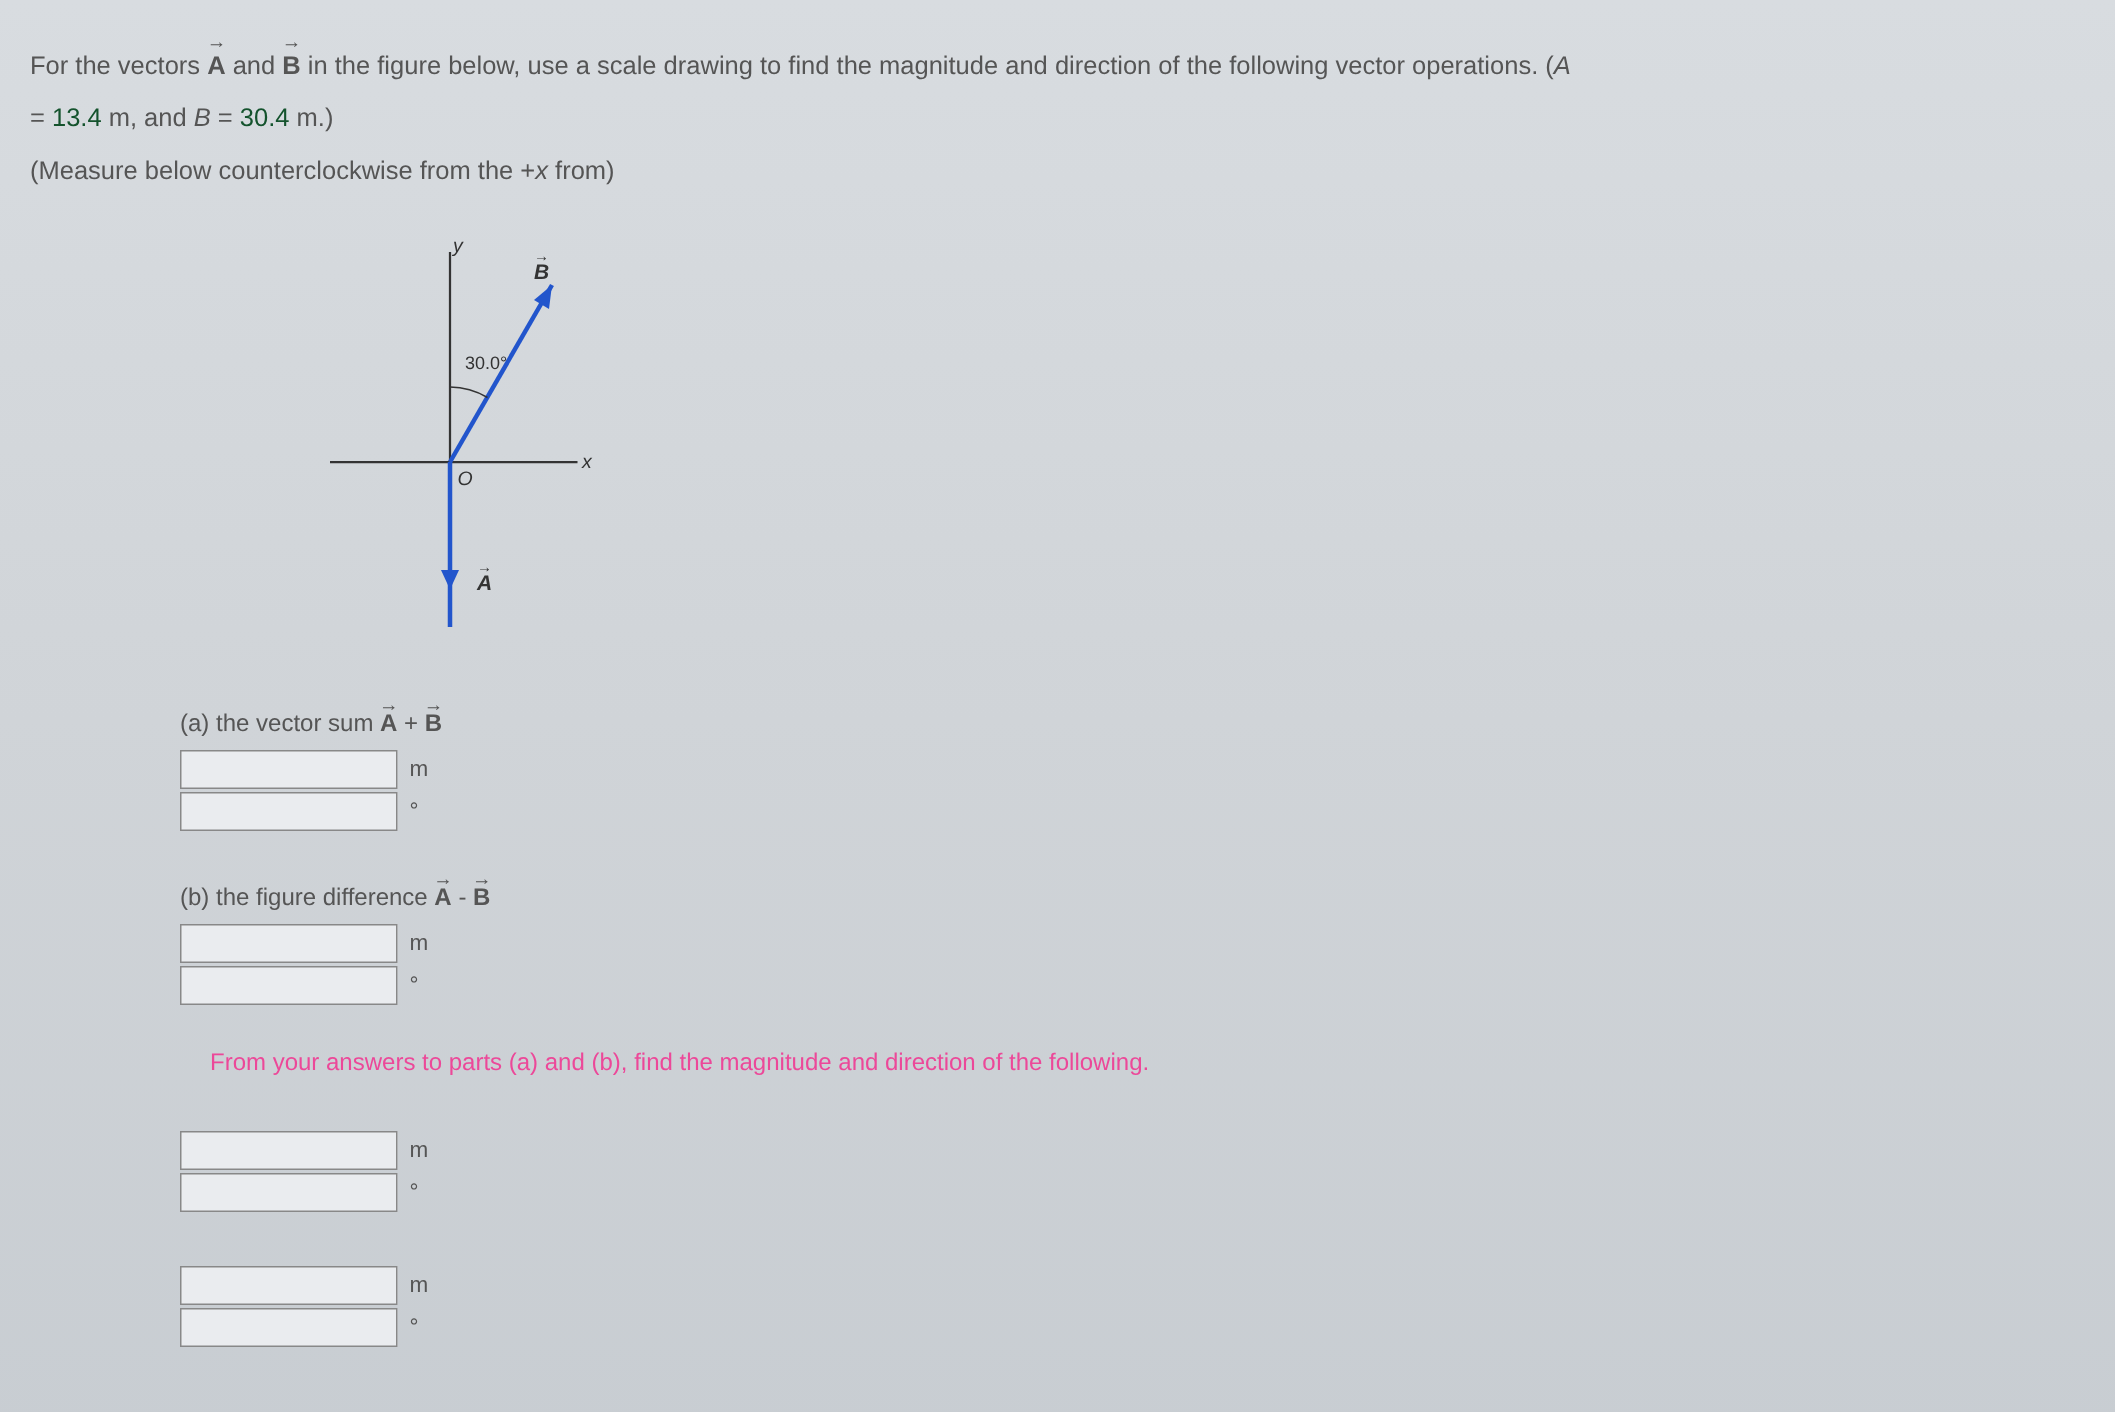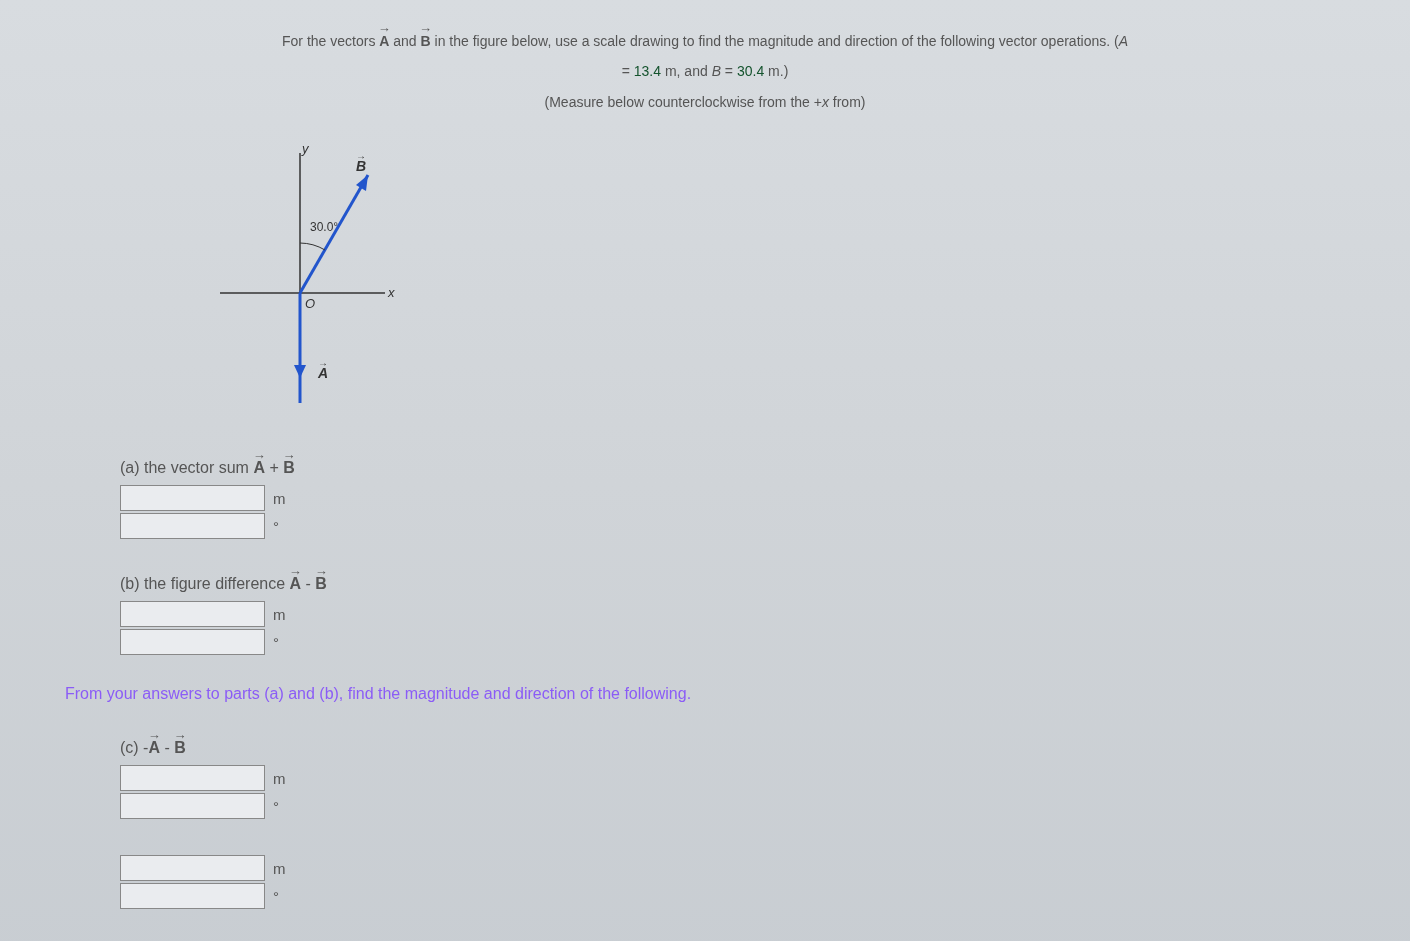--- a/index.html
+++ b/index.html
@@ -10,25 +10,24 @@
     body {
       font-family: Arial, sans-serif;
       background: linear-gradient(to bottom, #d8dce0 0%, #d0d4d8 50%, #c8cdd2 100%);
       padding: 30px 20px;
       color: #444;
       min-height: 941px;
       width: 1410px;
       position: relative;
     }
     .problem-text {
-      font-size: 14px;
+      font-size: 17px;
       line-height: 1.6;
       color: #555;
       margin-bottom: 8px;
-      text-align: center;
     }
     .red-text {
       color: #14532d;
     }
     .italic {
       font-style: italic;
     }
     .vector-arrow {
       position: relative;
       display: inline-block;
@@ -73,24 +72,24 @@
       background: #eaecef;
       padding: 2px 5px;
       font-size: 14px;
     }
     .unit-label {
       margin-left: 8px;
       font-size: 15px;
       color: #555;
     }
     .instruction-text {
-      margin-left: 45px;
+      margin-left: 120px;
       margin-bottom: 25px;
       font-size: 16px;
-      color: #8b5cf6;
+      color: #ec4899;
     }
     .bold {
       font-weight: bold;
     }
   </style>
 </head>
 <body>
 
 <div class="problem-text">
   <span>For the vectors </span><span class="bold vector-arrow">A</span><span> and </span><span class="bold vector-arrow">B</span><span> in the figure below, use a scale drawing to find the magnitude and direction of the following vector operations. (</span><span class="italic">A</span>
@@ -155,23 +154,20 @@
   </div>
   <div class="input-row">
     <input class="answer-input" type="text" style="">
     <span class="unit-label">°</span>
   </div>
 </div>
 
 <div class="instruction-text">From your answers to parts (a) and (b), find the magnitude and direction of the following.</div>
 
 <div class="question-block">
-  <div class="question-label">
-    <span>(c) -</span><span class="bold vector-arrow">A</span><span> - </span><span class="bold vector-arrow">B</span>
-  </div>
   <div class="input-row">
     <input class="answer-input" type="text" style="">
     <span class="unit-label">m</span>
   </div>
   <div class="input-row">
     <input class="answer-input" type="text" style="">
     <span class="unit-label">°</span>
   </div>
 </div>
 

